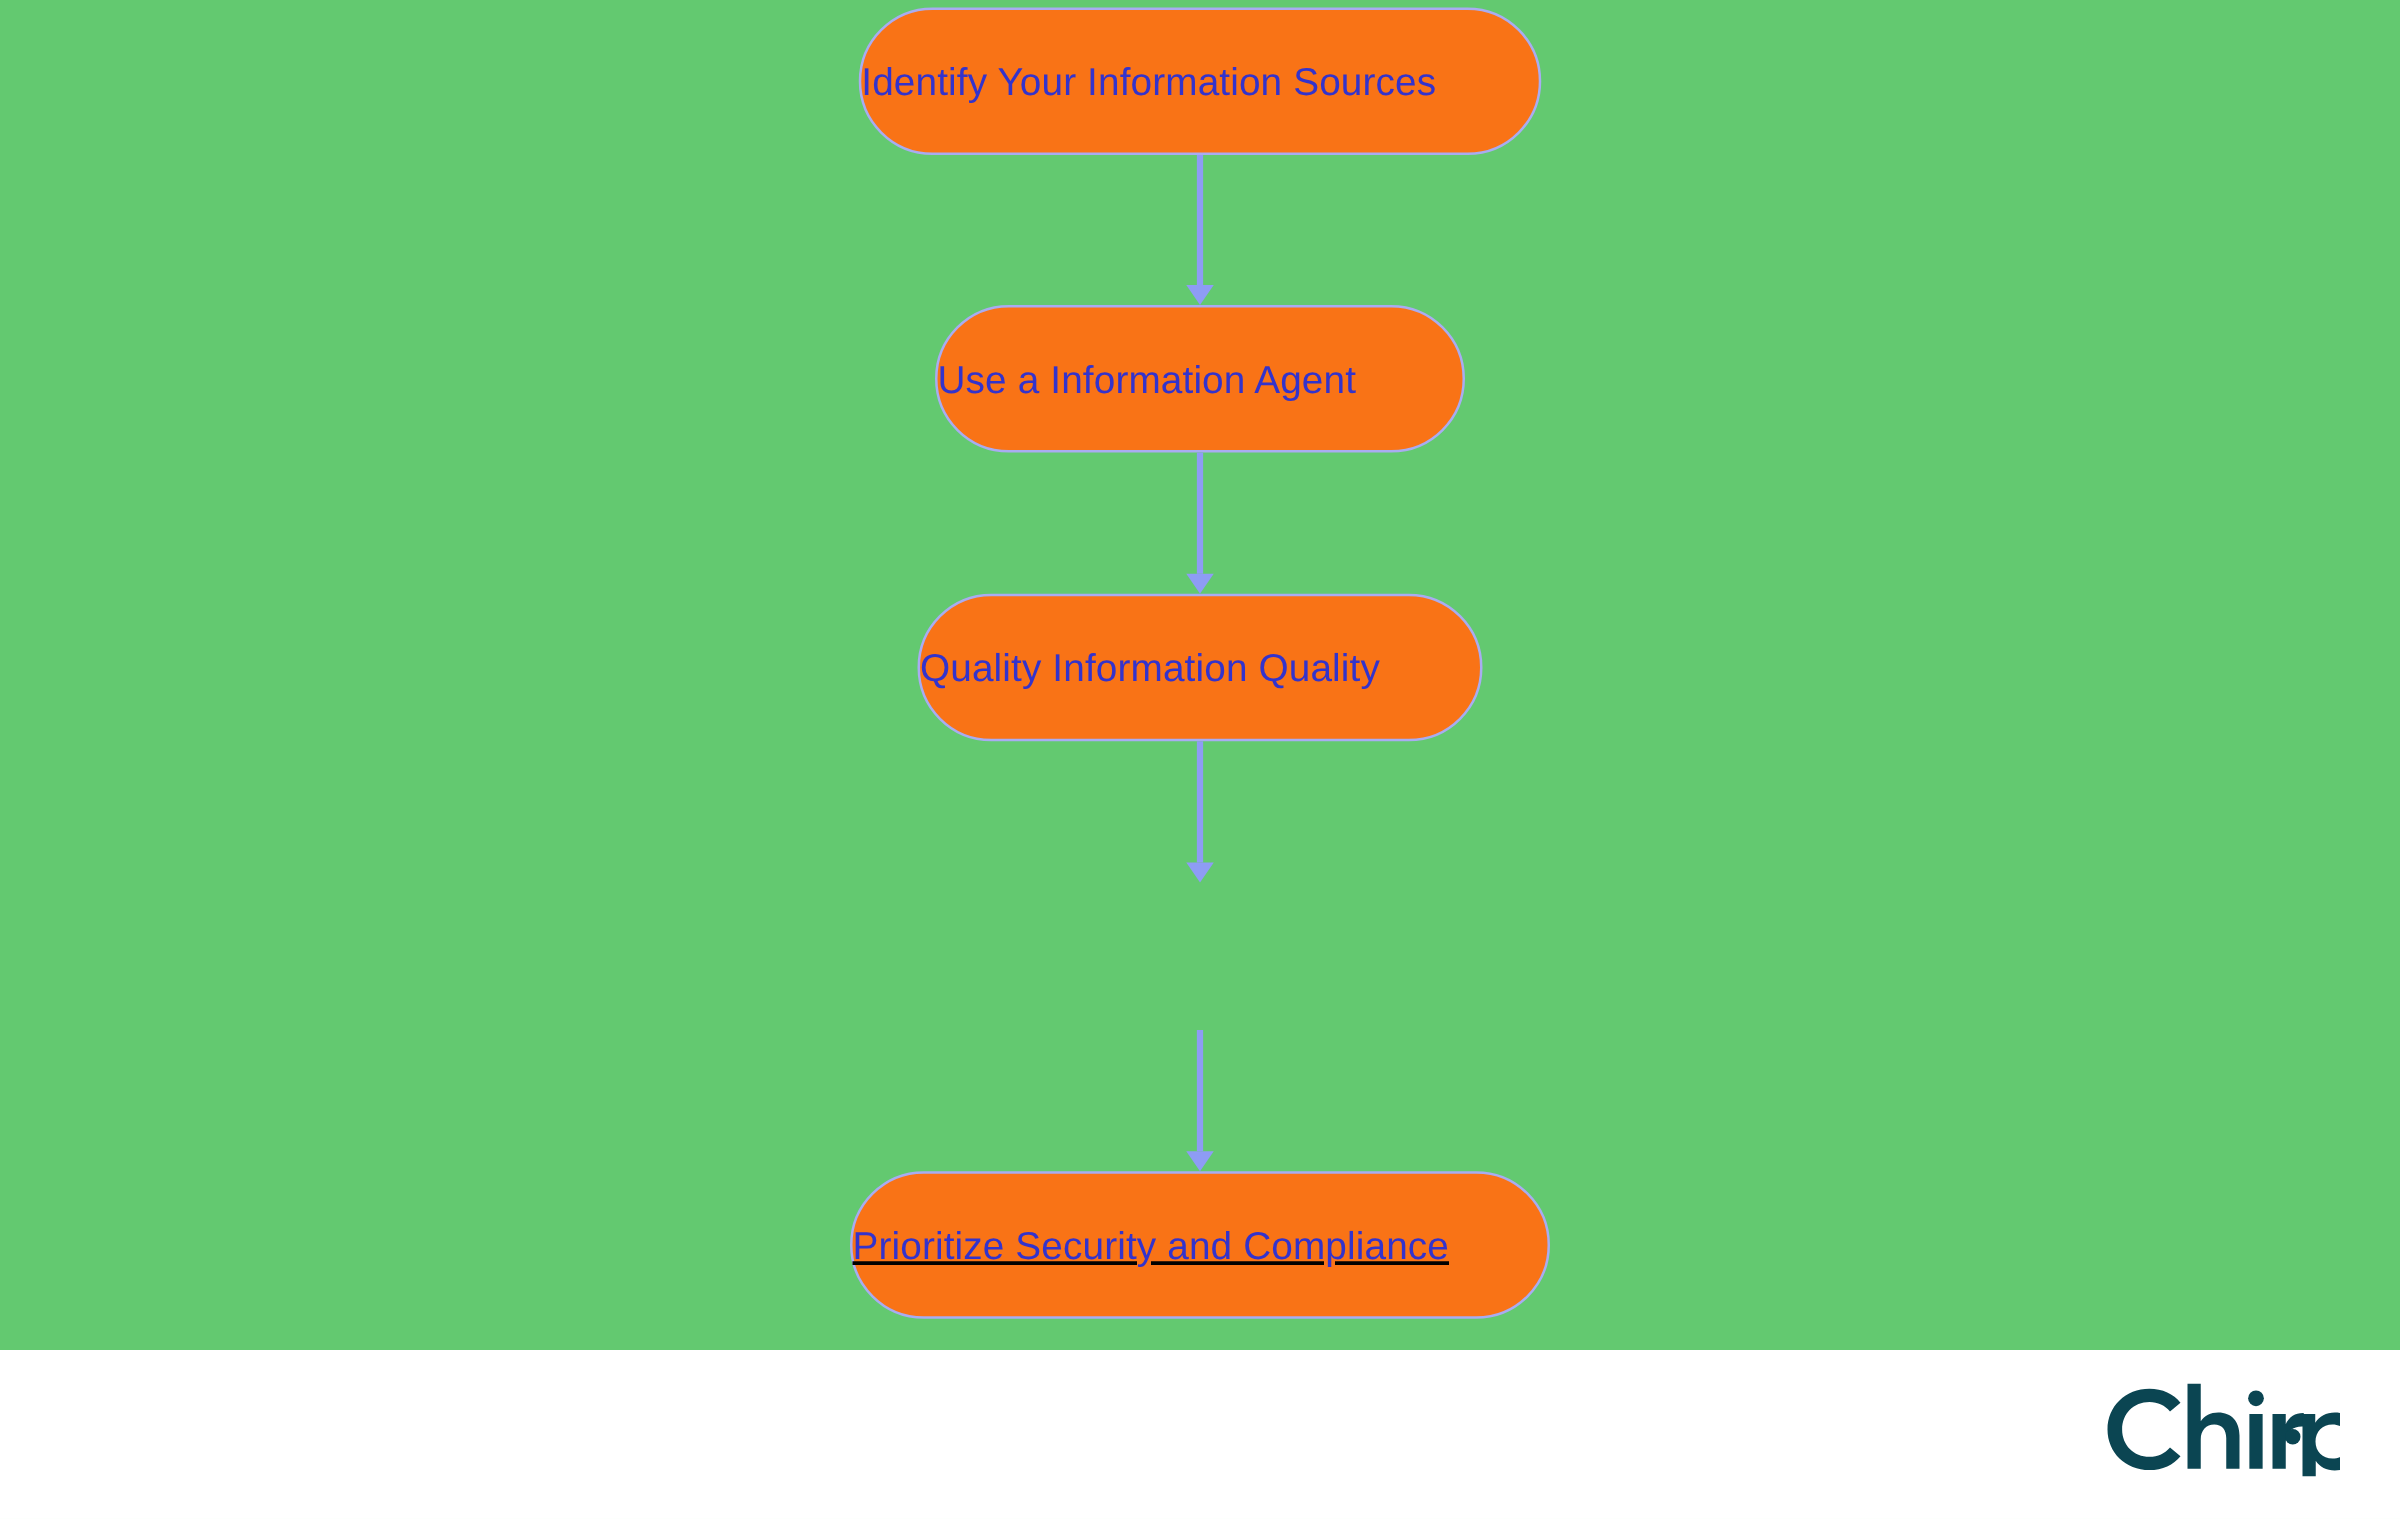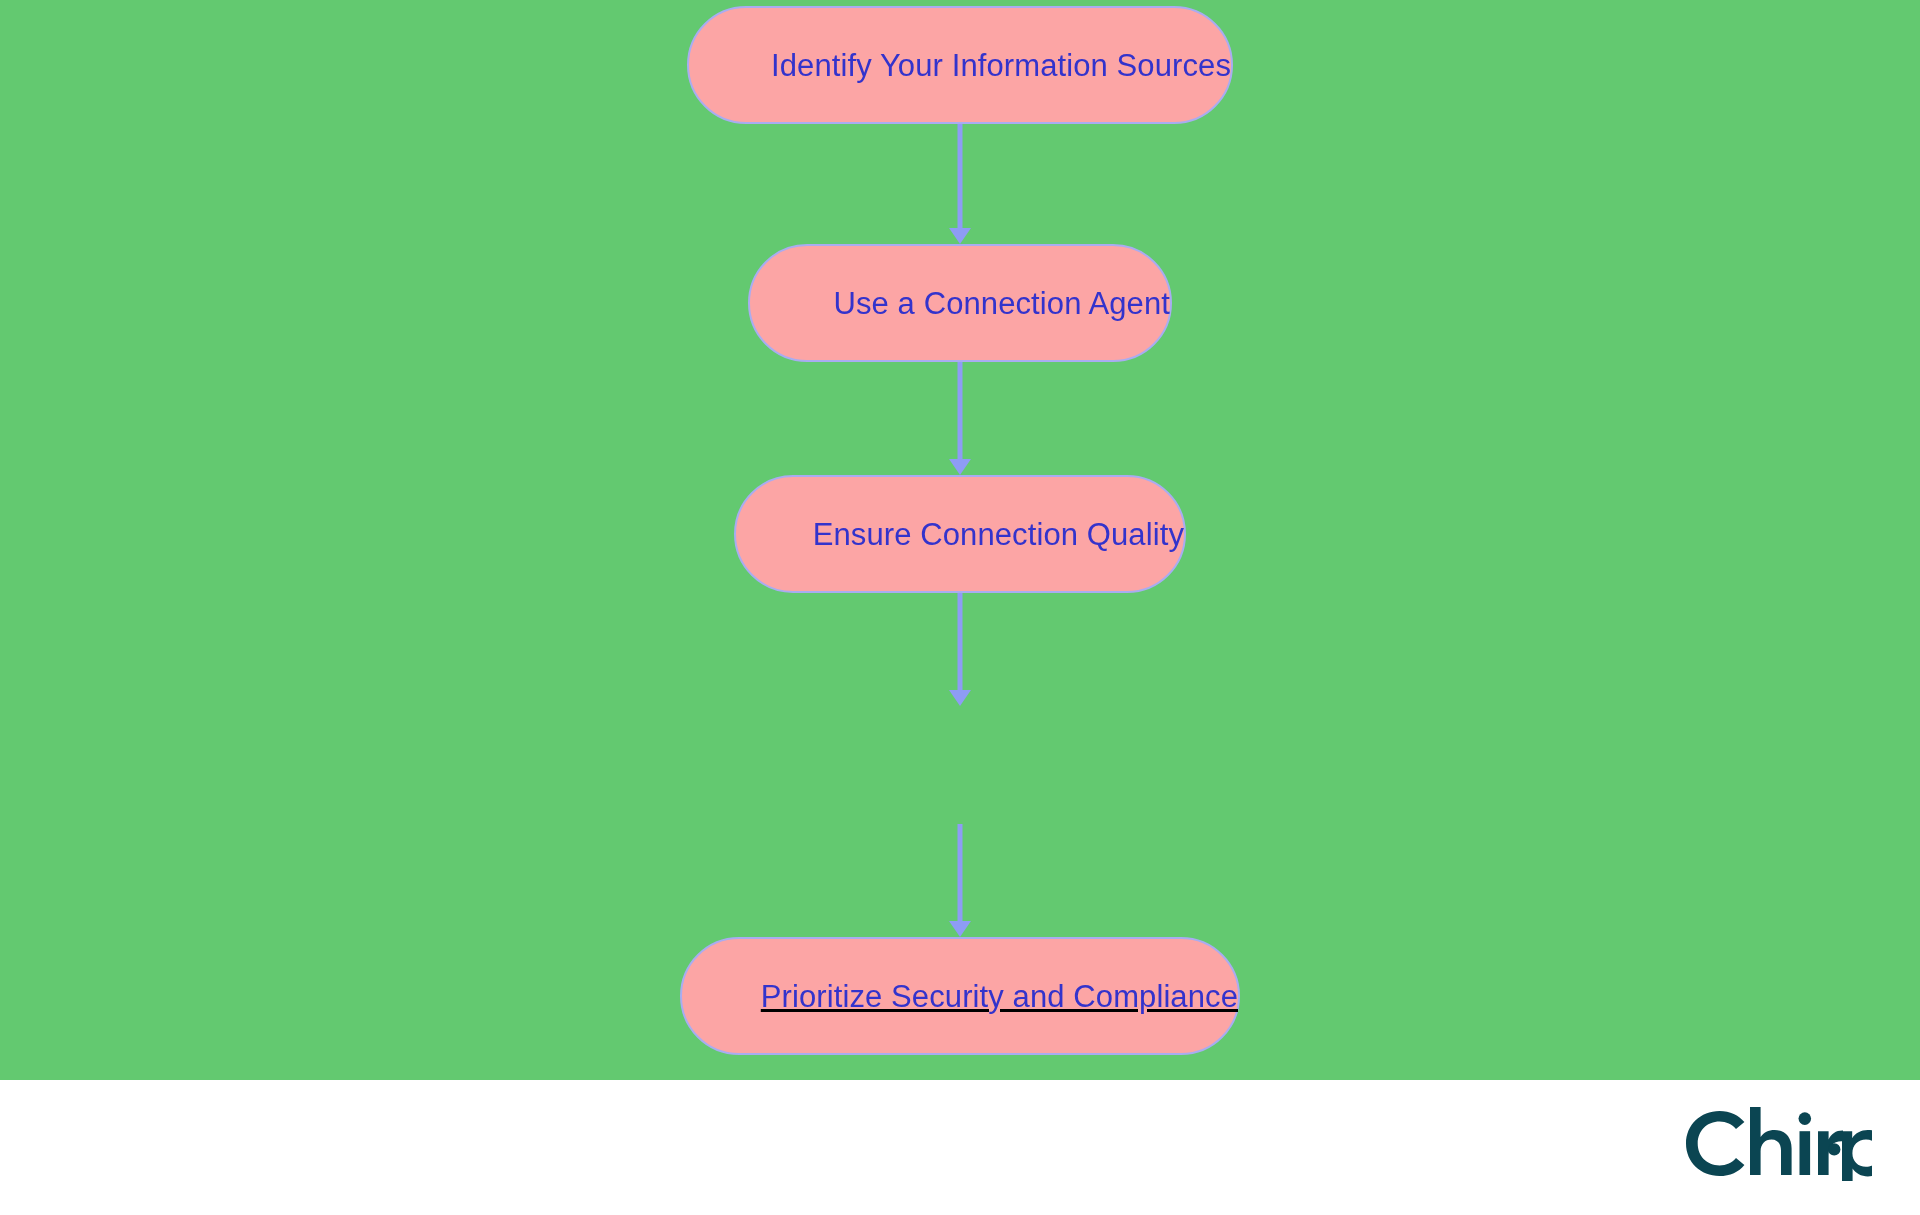--- a/index.html
+++ b/index.html
@@ -40,26 +40,26 @@
     top: 0;
     width: 1920px;
     height: 1080px;
   }
 
   
   .node {
     position: absolute;
     height: 118px;
     border-radius: 60px;
-    background: #fca5a5;
+    background: #f97316;
     border: 2px solid #a9acf1;
     box-sizing: border-box;
     display: flex;
     align-items: center;
-    justify-content: flex-end;
+    justify-content: flex-start;
     transform: translateX(-50%);
     left: 960px;
   }
 
   .node-label {
     color: #3333cc;
     font-size: 31px;
     font-weight: 400;
     letter-spacing: 0.1px;
     white-space: nowrap;
@@ -140,30 +140,30 @@
       <div class="node node-1">
         <span class="node-label">Identify Your Information Sources</span>
       </div>
 
       <div class="connector conn-1">
         <div class="shaft"></div>
         <div class="head"></div>
       </div>
 
       <div class="node node-2">
-        <span class="node-label">Use a Connection Agent</span>
+        <span class="node-label">Use a Information Agent</span>
       </div>
 
       <div class="connector conn-2">
         <div class="shaft"></div>
         <div class="head"></div>
       </div>
 
       <div class="node node-3">
-        <span class="node-label">Ensure Connection Quality</span>
+        <span class="node-label">Quality Information Quality</span>
       </div>
 
       <div class="connector conn-3">
         <div class="shaft"></div>
         <div class="head"></div>
       </div>
 
 
       <div class="connector conn-4">
         <div class="shaft"></div>

